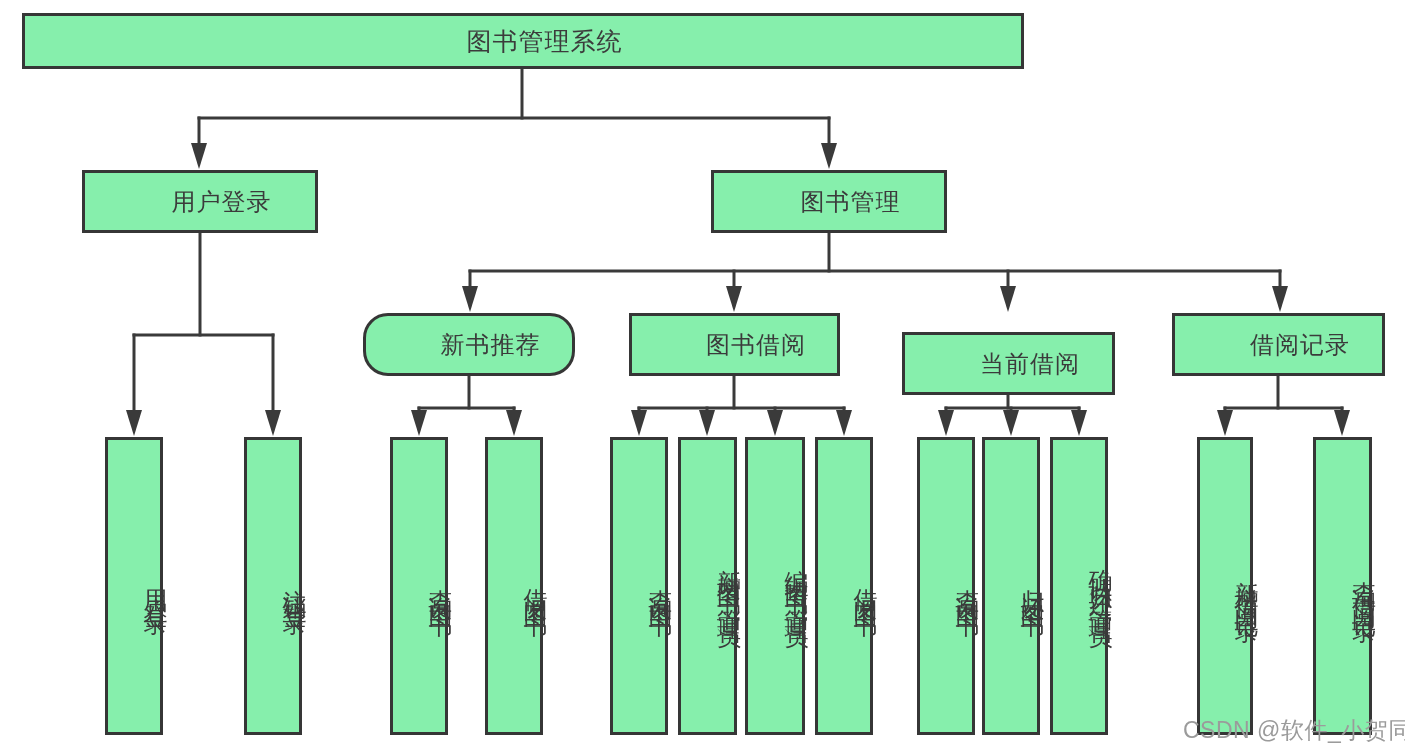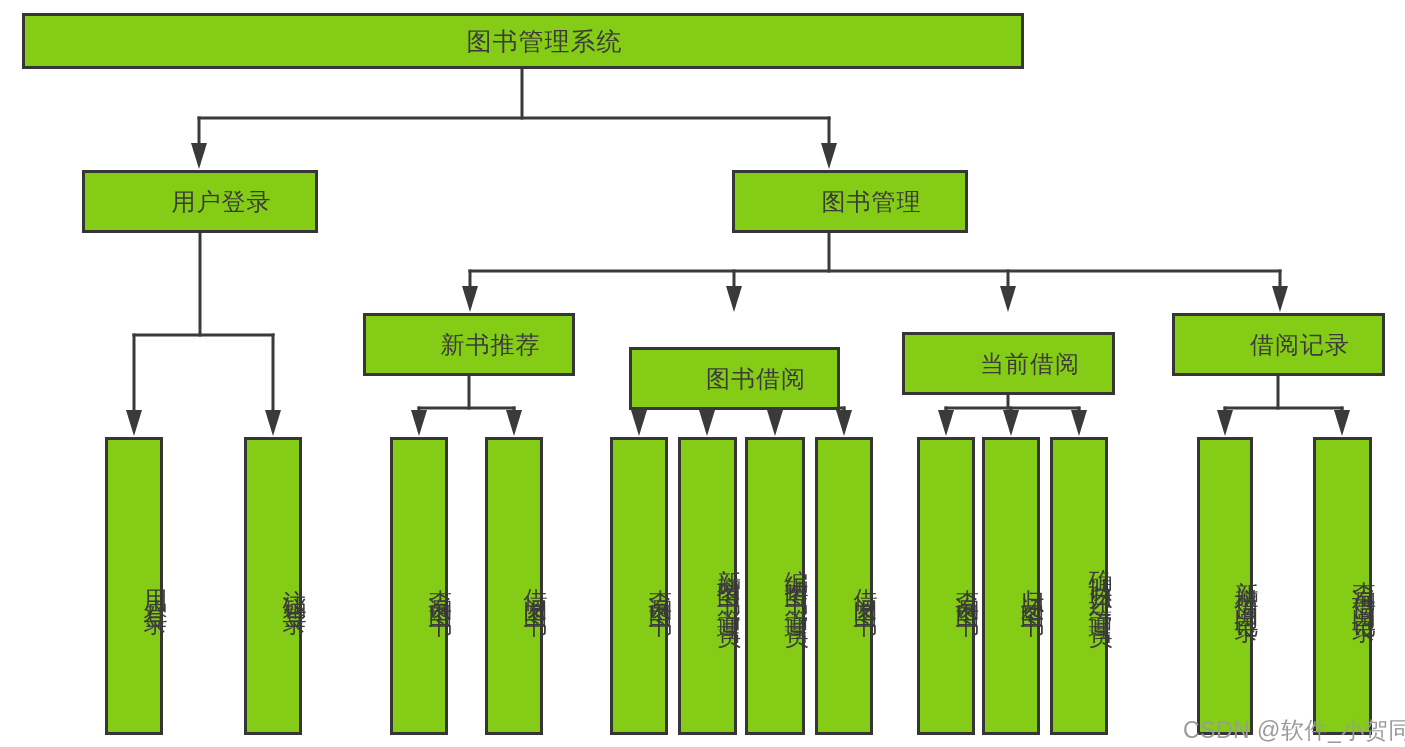--- a/index.html
+++ b/index.html
@@ -20,21 +20,21 @@
     stroke: #3a3a3a;
     stroke-width: 3;
     fill: none;
     stroke-linecap: square;
   }
   #connectors polygon { fill: #3a3a3a; }
   .box, .vbox {
     position: absolute;
     box-sizing: border-box;
     border: 3px solid #363636;
-    background: #84cc16;
+    background: #86efac;
     display: flex;
     align-items: center;
     justify-content: center;
     z-index: 2;
     color: #3b3b3b;
     padding-left: 43px;
   }
   .box span {
     font-size: 24px;
     letter-spacing: 1px;
@@ -128,28 +128,28 @@
       <polygon points="1334,410 1350,410 1342,436"></polygon>
   </svg>
 
   <div class="box root" style="left:22px; top:13px; width:1002px; height:56px;">
     <span>图书管理系统</span>
   </div>
 
   <div class="box" style="left:82px; top:170px; width:236px; height:63px;">
     <span>用户登录</span>
   </div>
-  <div class="box" style="left:732px; top:170px; width:236px; height:63px;">
+  <div class="box" style="left:711px; top:170px; width:236px; height:63px;">
     <span>图书管理</span>
   </div>
 
-  <div class="box" style="left:363px; top:313px; width:212px; height:63px;">
+  <div class="box" style="left:363px; top:313px; width:212px; height:63px;border-radius:25px;">
     <span>新书推荐</span>
   </div>
-  <div class="box" style="left:629px; top:313px; width:211px; height:63px;margin-top:34px;">
+  <div class="box" style="left:629px; top:313px; width:211px; height:63px;">
     <span>图书借阅</span>
   </div>
   <div class="box" style="left:902px; top:332px; width:213px; height:63px;">
     <span>当前借阅</span>
   </div>
   <div class="box" style="left:1172px; top:313px; width:213px; height:63px;">
     <span>借阅记录</span>
   </div>
 
   <div class="vbox" style="left:105px; top:437px;">

